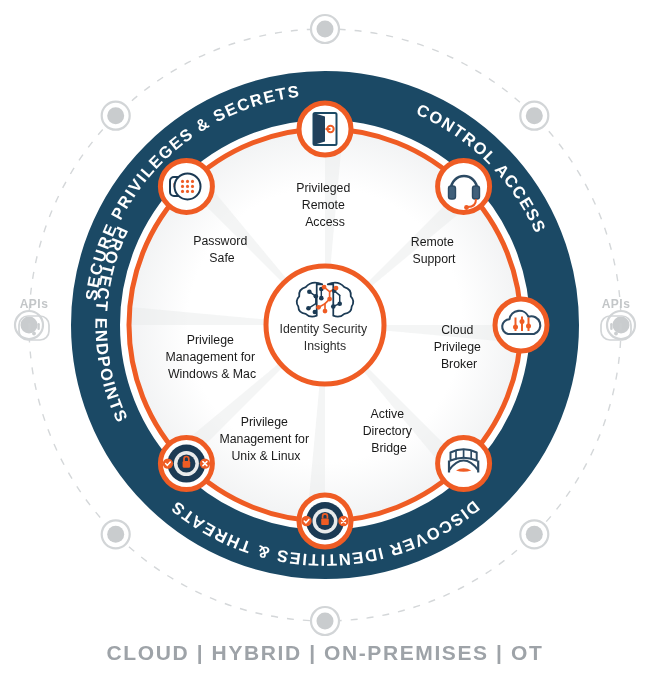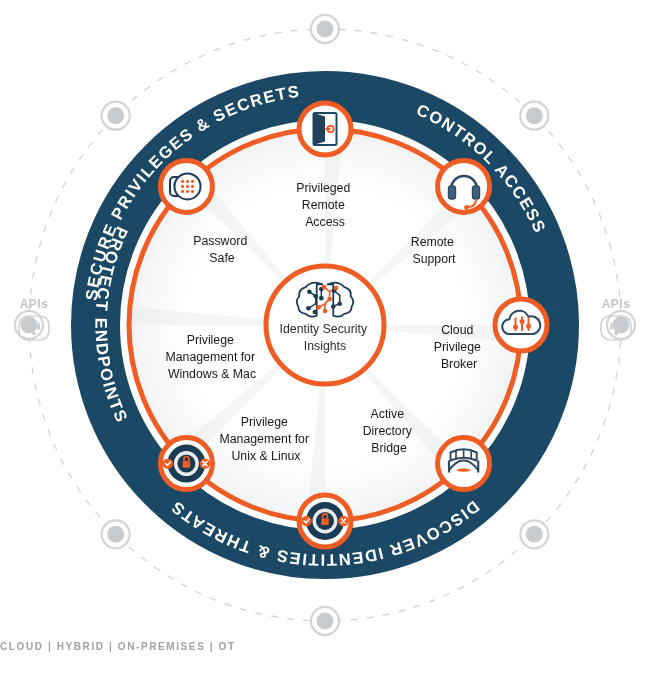--- a/index.html
+++ b/index.html
@@ -23,22 +23,23 @@
     font-size:16.5px;font-weight:bold;fill:#ffffff;
     letter-spacing:1.5px;
   }
   .api-text{
     font-family:"Liberation Sans",sans-serif;
     font-size:12px;font-weight:bold;fill:#c3c6c8;
     text-anchor:middle;letter-spacing:0.5px;
   }
   .footer-text{
     position:absolute;left:0;right:0;top:641px;
-    font-family:"Liberation Sans",sans-serif;
-    font-size:10px;font-weight:bold;color:#9ea3a8;
+    text-align:center;
+    font-family:"Liberation Sans",sans-serif;
+    font-size:21px;font-weight:bold;color:#9ea3a8;
     letter-spacing:1.6px;
   }
 </style>
 </head>
 <body>
 
 <svg id="wheel" viewBox="0 0 650 685">
   <defs>
 
     <linearGradient id="wedgeShade" x1="0" y1="0" x2="0" y2="1">

